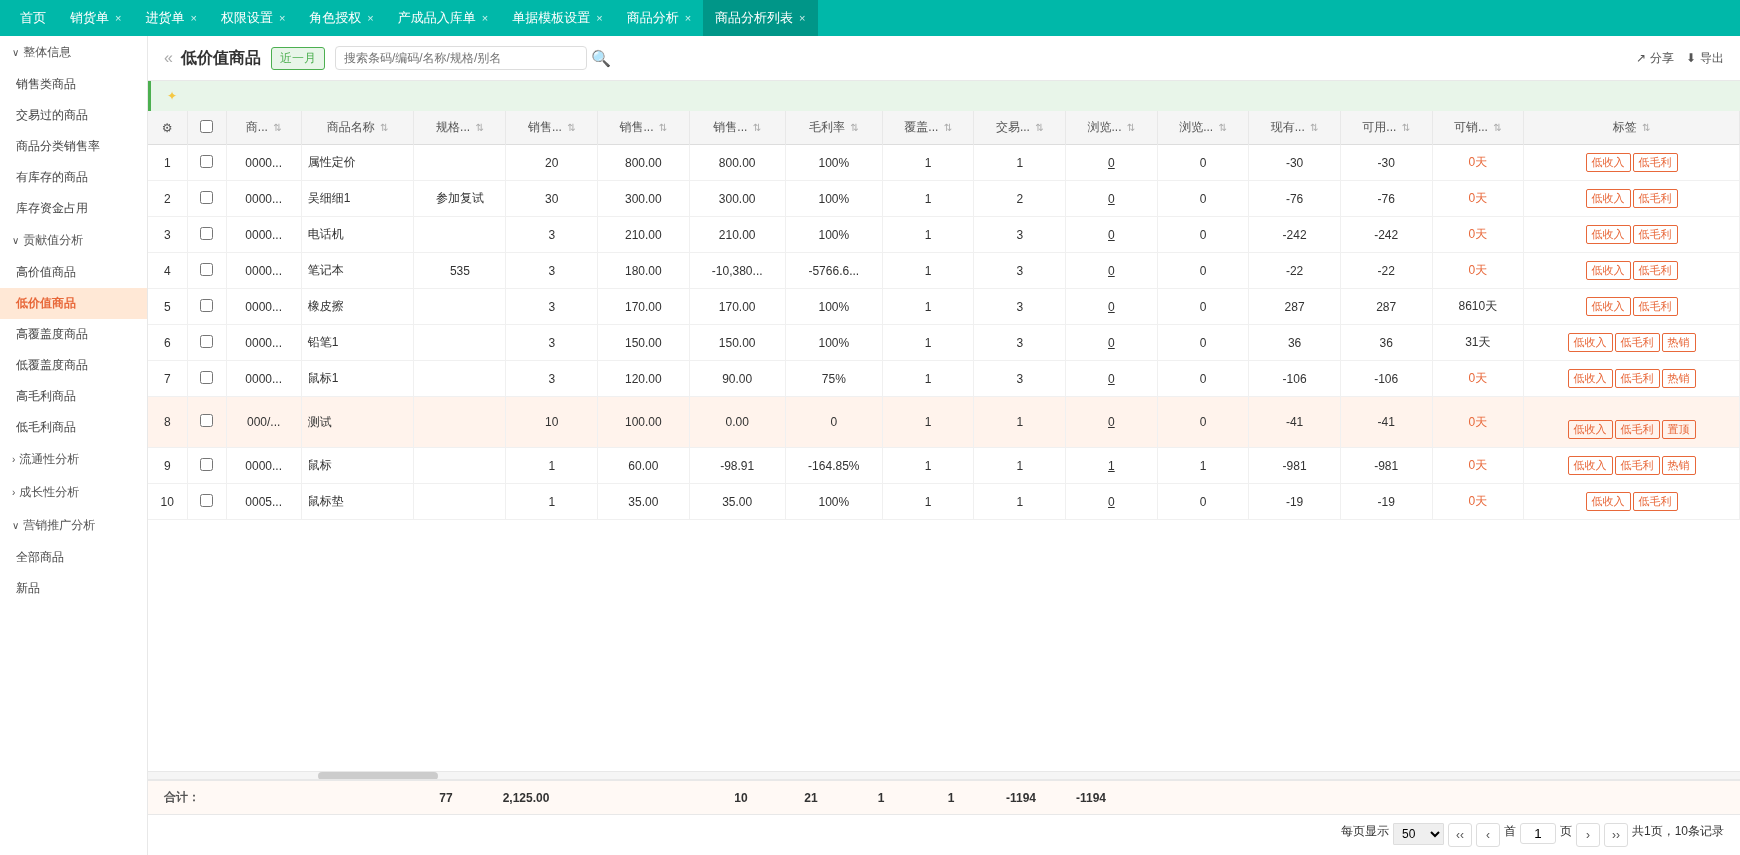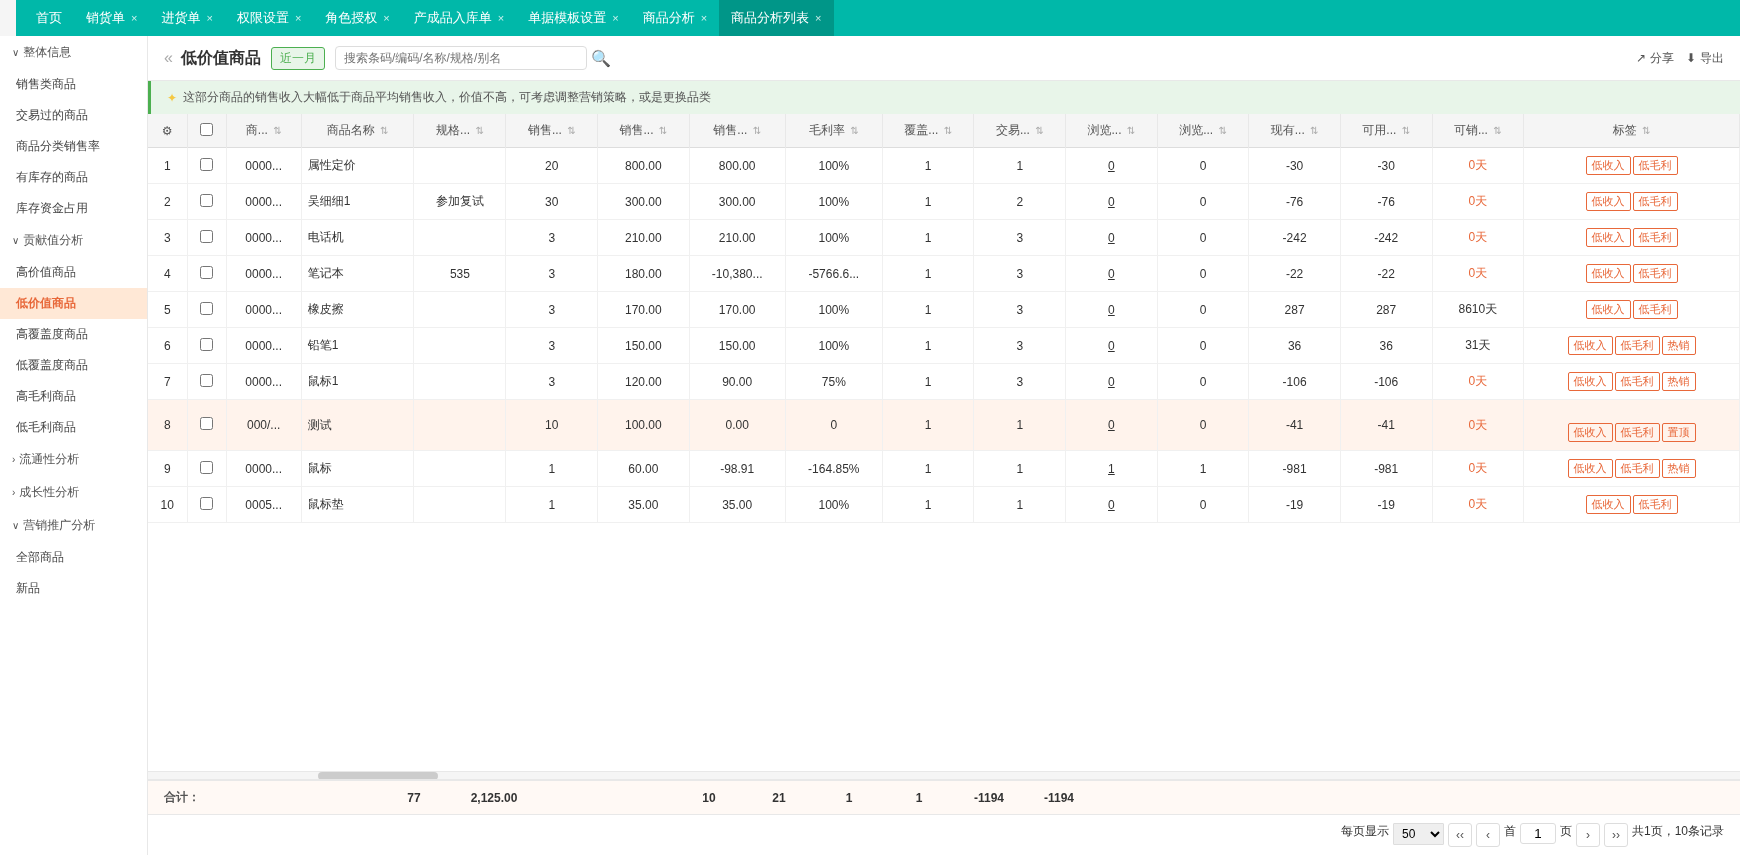--- a/index.html
+++ b/index.html
@@ -5,21 +5,20 @@
     * { margin: 0; padding: 0; box-sizing: border-box; }
     body { font-family: 'Microsoft YaHei', Arial, sans-serif; font-size: 12px; background: #f5f5f5; color: #333; width: 1740px; min-height: 855px; }
 
     
     .top-nav {
       background: #00b8a9;
       display: flex;
       align-items: center;
       height: 36px;
       padding: 12px 8px;
-      margin-left: 16px;
     }
     .nav-item {
       color: white;
       padding: 0 12px;
       height: 36px;
       display: flex;
       align-items: center;
       cursor: pointer;
       font-size: 13px;
       white-space: nowrap;
@@ -194,21 +193,21 @@
 
     
     .table-footer {
       border-top: 2px solid #e8e8e8;
       padding: 8px 16px;
       background: #fff9f5;
       display: flex;
       align-items: center;
       font-size: 12px;
     }
-    .footer-label { color: #555; margin-right: 4px; font-weight: bold; }
+    .footer-label { color: #555; margin-right: 36px; font-weight: bold; }
     .footer-values {
       display: flex;
       gap: 0;
       flex: 1;
     }
     .footer-cell {
       text-align: center;
       font-weight: bold;
       color: #333;
     }
@@ -334,21 +333,20 @@
         </div>
         <div class="action-btn">
           <span>⬇</span>
           <span>导出</span>
         </div>
       </div>
     </div>
 
     <div class="info-banner">
       <span class="star">✦</span>
-      <span>这部分商品的销售收入大幅低于商品平均销售收入，价值不高，可考虑调整营销策略，或是更换品类</span>
     </div>
 
     <div class="table-wrapper">
       <table>
         <thead>
           <tr>
             <th>⚙</th>
             <th><input type="checkbox" style=""></th>
             <th>商... <span class="sort-icon">⇅</span></th>
             <th>商品名称 <span class="sort-icon">⇅</span></th>

